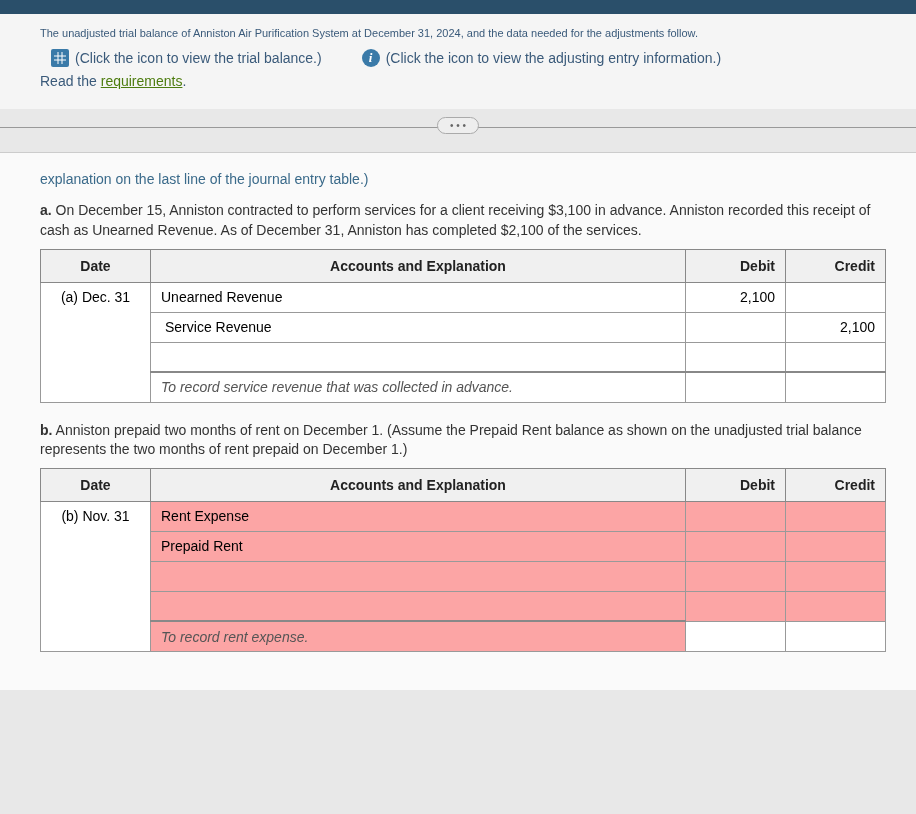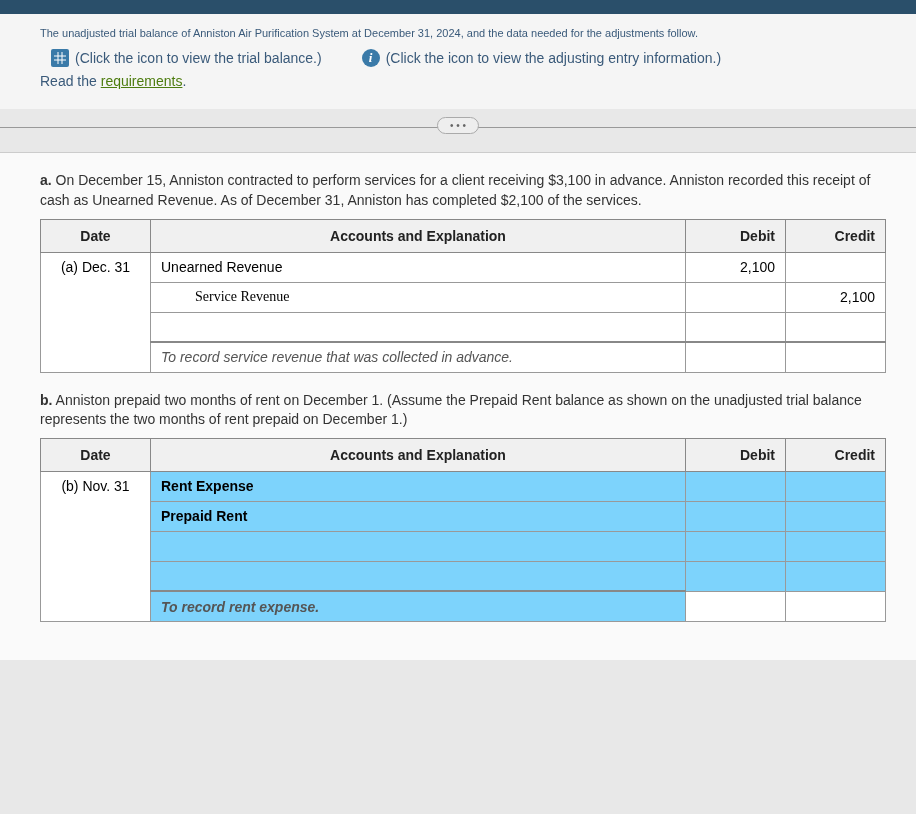--- a/index.html
+++ b/index.html
@@ -19,23 +19,23 @@
 .req-title .bold { font-weight: bold; color: #222; }
 .req-title .rest { color: #444; }
 .explain-note { color: #3a6a8a; font-size: 14px; margin-bottom: 14px; }
 .part-text { font-size: 14px; color: #333; line-height: 1.4; margin-bottom: 8px; }
 .part-text .bold { font-weight: bold; }
 table.jrnl { border-collapse: collapse; width: 100%; margin-bottom: 18px; background: #fff; }
 table.jrnl th { background: #f0f0f0; border: 1px solid #888; padding: 8px 10px; font-size: 14px; font-weight: bold; color: #222; }
 table.jrnl td { border: 1px solid #999; padding: 6px 10px; font-size: 14px; height: 30px; vertical-align: middle; }
 table.jrnl .date-col { width: 110px; text-align: center; }
 table.jrnl .num-col { width: 100px; text-align: right; }
-table.jrnl .acct-indent { padding-left: 44px; font-family: Liberation Serif, serif; }
+table.jrnl .acct-indent { padding-left: 14px; }
 table.jrnl .rec-note { font-style: italic; color: #555; border-top: 2px solid #888; }
-.input-cell { background: #7dd3fc; border: 1px solid #6a8aaa; font-weight: bold; }
+.input-cell { background: #fca5a5; border: 1px solid #6a8aaa; }
 .grid-icon { display: inline-flex; width: 18px; height: 18px; background: #3a7aa8; border-radius: 2px; align-items: center; justify-content: center; }
 .grid-icon svg { width: 12px; height: 12px; }
 .info-icon { display: inline-flex; width: 18px; height: 18px; background: #3a7aa8; border-radius: 50%; color: #fff; align-items: center; justify-content: center; font-size: 13px; font-weight: bold; font-style: italic; font-family: serif; }
 </style>
 </head>
 <body>
 
 <div class="header-bar"></div>
 
 <div class="content">
@@ -63,20 +63,21 @@
   </p>
 </div>
 
 <div class="divider-wrap">
   <div class="divider-line"></div>
   <button class="divider-btn">• • •</button>
 </div>
 
 <div class="body-section">
 
+  <p class="explain-note">explanation on the last line of the journal entry table.)</p>
 
   <p class="part-text">
     <span class="bold">a.</span><span> On December 15, Anniston contracted to perform services for a client receiving $3,100 in advance. Anniston recorded this receipt of cash as Unearned Revenue. As of December 31, Anniston has completed $2,100 of the services.</span>
   </p>
 
   <table class="jrnl">
     <tbody>
         <tr>
       <th class="date-col">Date</th>
       <th>Accounts and Explanation</th>

